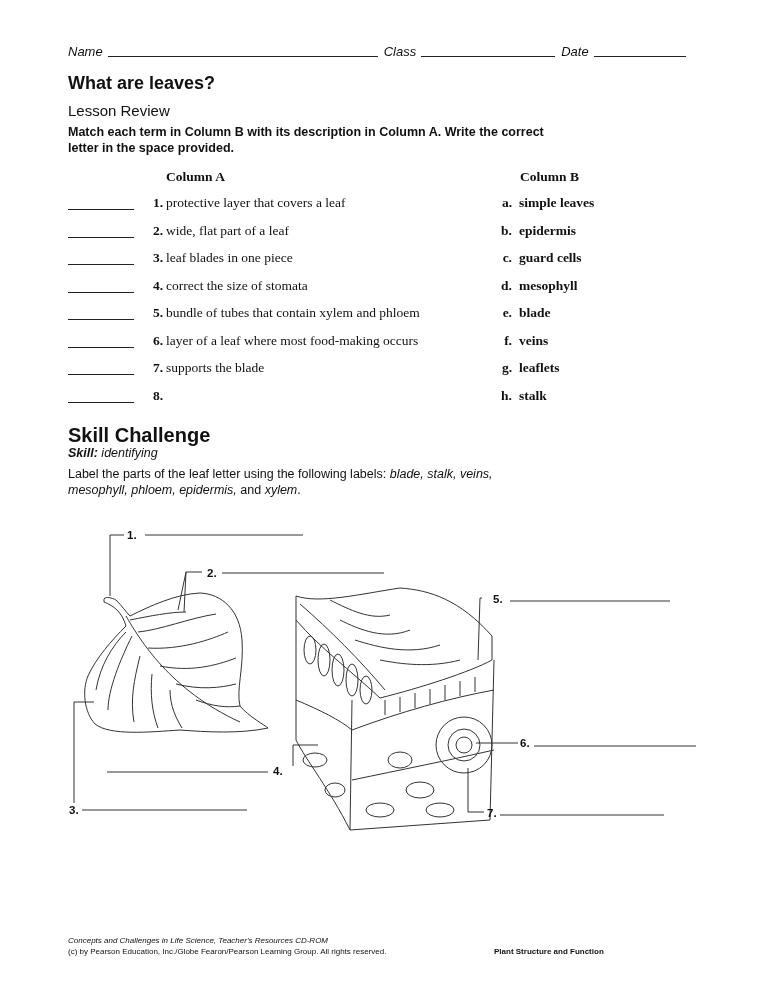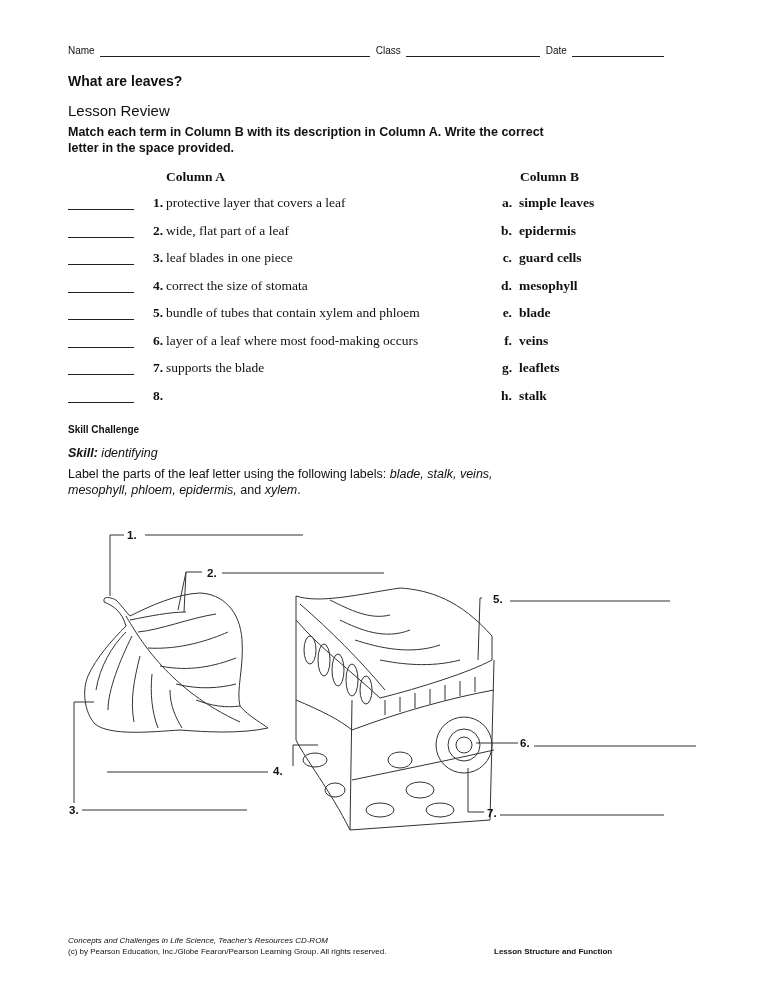--- a/index.html
+++ b/index.html
@@ -1,32 +1,32 @@
 <!DOCTYPE html>
 <html><head>
 <meta charset="utf-8">
 <style>
   html,body{margin:0;padding:0;background:#fff;}
   body{width:768px;height:994px;position:relative;overflow:hidden;color:#111;font-family:"Liberation Sans",sans-serif;}
   .abs{position:absolute;}
-  .hdr{top:44px;left:68px;width:634px;font-size:10px;display:flex;align-items:center;}
+  .hdr{top:44px;left:68px;width:634px;font-size:13px;display:flex;align-items:flex-start;font-style:italic;}
   .hdr .line{border-bottom:1px solid #222;display:inline-block;height:12px;margin:0 6px 0 5px;}
-  .title{top:73px;left:68px;font-size:14px;font-weight:bold;}
+  .title{top:73px;left:68px;font-size:18px;font-weight:bold;}
   .sub{top:102px;left:68px;font-size:15px;font-weight:normal;}
   .instr{top:124px;left:68px;width:500px;font-size:12.5px;line-height:16px;font-weight:bold;}
   .serif{font-family:"Liberation Serif","DejaVu Serif",serif;}
   .colA-h{top:169px;left:166px;font-size:13.5px;font-weight:bold;}
   .colB-h{top:169px;left:520px;font-size:13.5px;font-weight:bold;}
   .row{left:68px;width:620px;height:20px;font-size:13.5px;}
   .row .blank{position:absolute;left:0;top:14px;width:66px;border-bottom:1px solid #222;}
   .row .num{position:absolute;left:79px;width:16px;text-align:right;font-weight:bold;}
   .row .desc{position:absolute;left:98px;}
   .row .let{position:absolute;left:420px;width:24px;text-align:right;font-weight:bold;}
   .row .term{position:absolute;left:451px;font-weight:bold;}
-  .sc{top:424px;left:68px;font-size:10px;font-weight:bold;text-align:right;}
+  .sc{top:424px;left:68px;font-size:20px;font-weight:bold;text-align:right;}
   .skill{top:446px;left:68px;font-size:12.5px;font-style:italic;}
   .instr2{top:466px;left:68px;width:520px;font-size:12.5px;line-height:16px;}
   .diagram{top:520px;left:0;width:768px;height:320px;}
   .foot1{top:936px;left:68px;font-size:8px;font-style:italic;}
   .foot2{top:947px;left:68px;font-size:8px;}
   .foot3{top:947px;left:494px;font-size:8px;font-weight:bold;}
 </style>
 </head>
 <body>
 
@@ -181,13 +181,13 @@
     <text x="69" y="814">3.</text>
     <text x="273" y="775">4.</text>
     <text x="493" y="603">5.</text>
     <text x="520" y="747">6.</text>
     <text x="487" y="817">7.</text>
   </g>
 </svg>
 
 <div class="abs foot1">Concepts and Challenges in Life Science, Teacher's Resources CD-ROM</div>
 <div class="abs foot2">(c) by Pearson Education, Inc./Globe Fearon/Pearson Learning Group. All rights reserved.</div>
-<div class="abs foot3">Lesson Structure and Function</div>
+<div class="abs foot3">Plant Structure and Function</div>
 
 </body></html>

